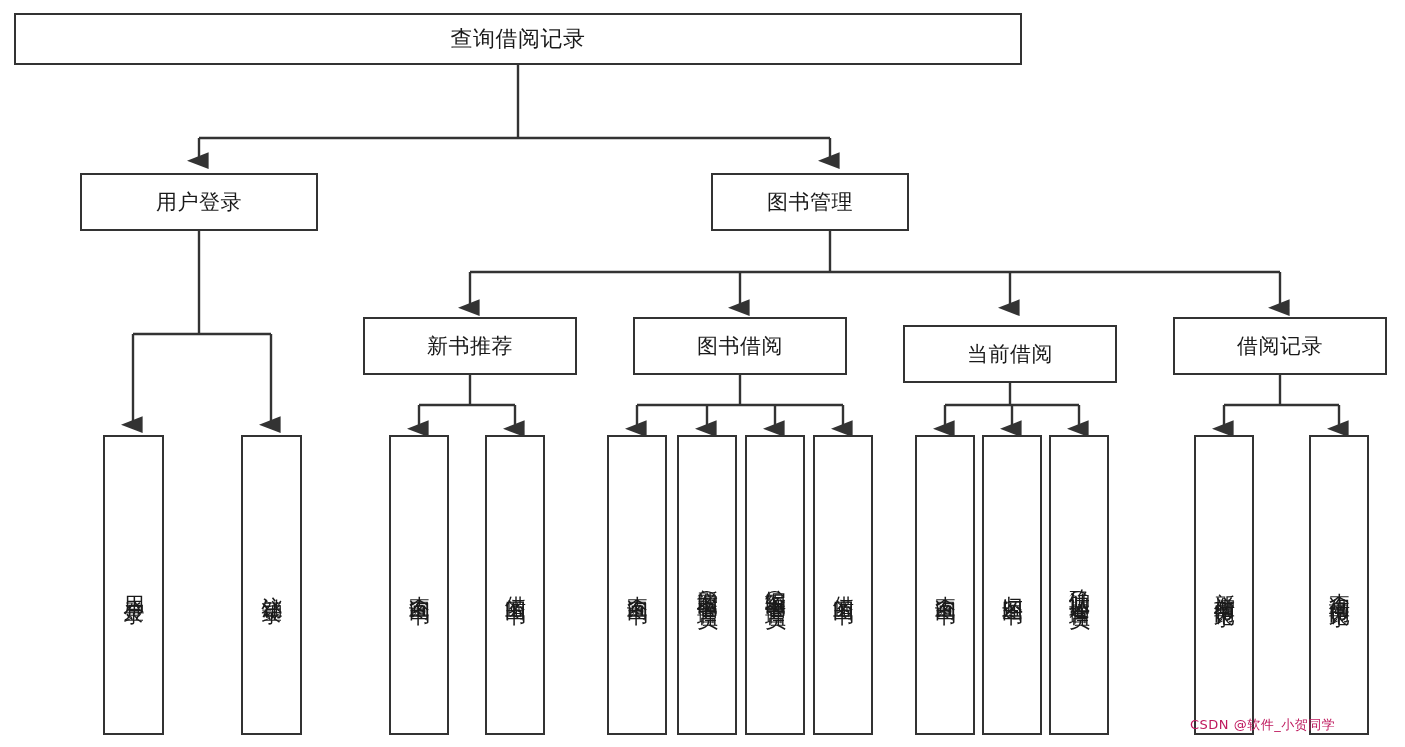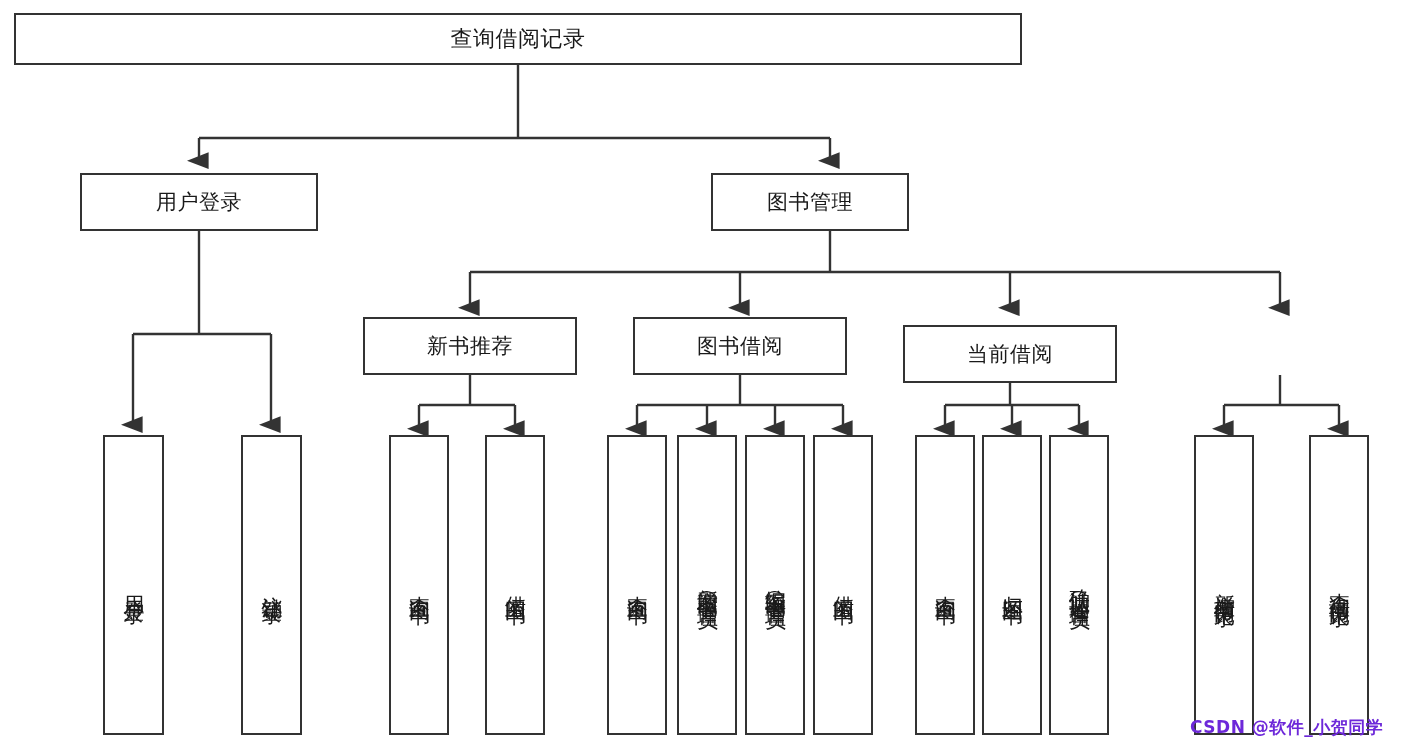--- a/index.html
+++ b/index.html
@@ -49,25 +49,24 @@
     padding: 6px 0;
     align-items: center;
     justify-content: center;
     text-align: center;
   }
   .node.root {
     font-size: 22px;
   }
   .watermark {
     position: absolute;
-    font-size: 17px;
-    color: #6d28d9;
+    font-size: 13px;
+    color: #be185d;
     white-space: nowrap;
     letter-spacing: 0.5px;
-    font-weight: bold;
   }
 </style>
 </head>
 <body>
 
 <div id="canvas">
 
   <svg id="edges" width="1405" height="747" viewBox="0 0 1405 747">
     <defs>
       <marker id="arrow" markerWidth="10" markerHeight="10" refX="3.2" refY="4" orient="auto" markerUnits="strokeWidth">
@@ -124,20 +123,21 @@
   <div class="node horiz" style="left:80px; top:173px; width:238px; height:58px;">用户登录</div>
 
   <div class="node horiz" style="left:711px; top:173px; width:198px; height:58px;">图书管理</div>
 
   <div class="node horiz" style="left:633px; top:317px; width:214px; height:58px;">图书借阅</div>
 
   <div class="node horiz" style="left:363px; top:317px; width:214px; height:58px;">新书推荐</div>
 
   <div class="node horiz" style="left:903px; top:317px; width:214px; height:58px;margin-top:8px;">当前借阅</div>
 
+  <div class="node horiz" style="left:1173px; top:317px; width:214px; height:58px;">借阅记录</div>
 
   <div class="node vert" style="left:103px; top:435px; width:61px; height:300px;">用户登录</div>
 
   <div class="node vert" style="left:241px; top:435px; width:61px; height:300px;">注销登录</div>
 
   <div class="node vert" style="left:389px; top:435px; width:60px; height:300px;">查询图书</div>
 
   <div class="node vert" style="left:485px; top:435px; width:60px; height:300px;">借阅图书</div>
 
   <div class="node vert" style="left:607px; top:435px; width:60px; height:300px;">查询图书</div>

